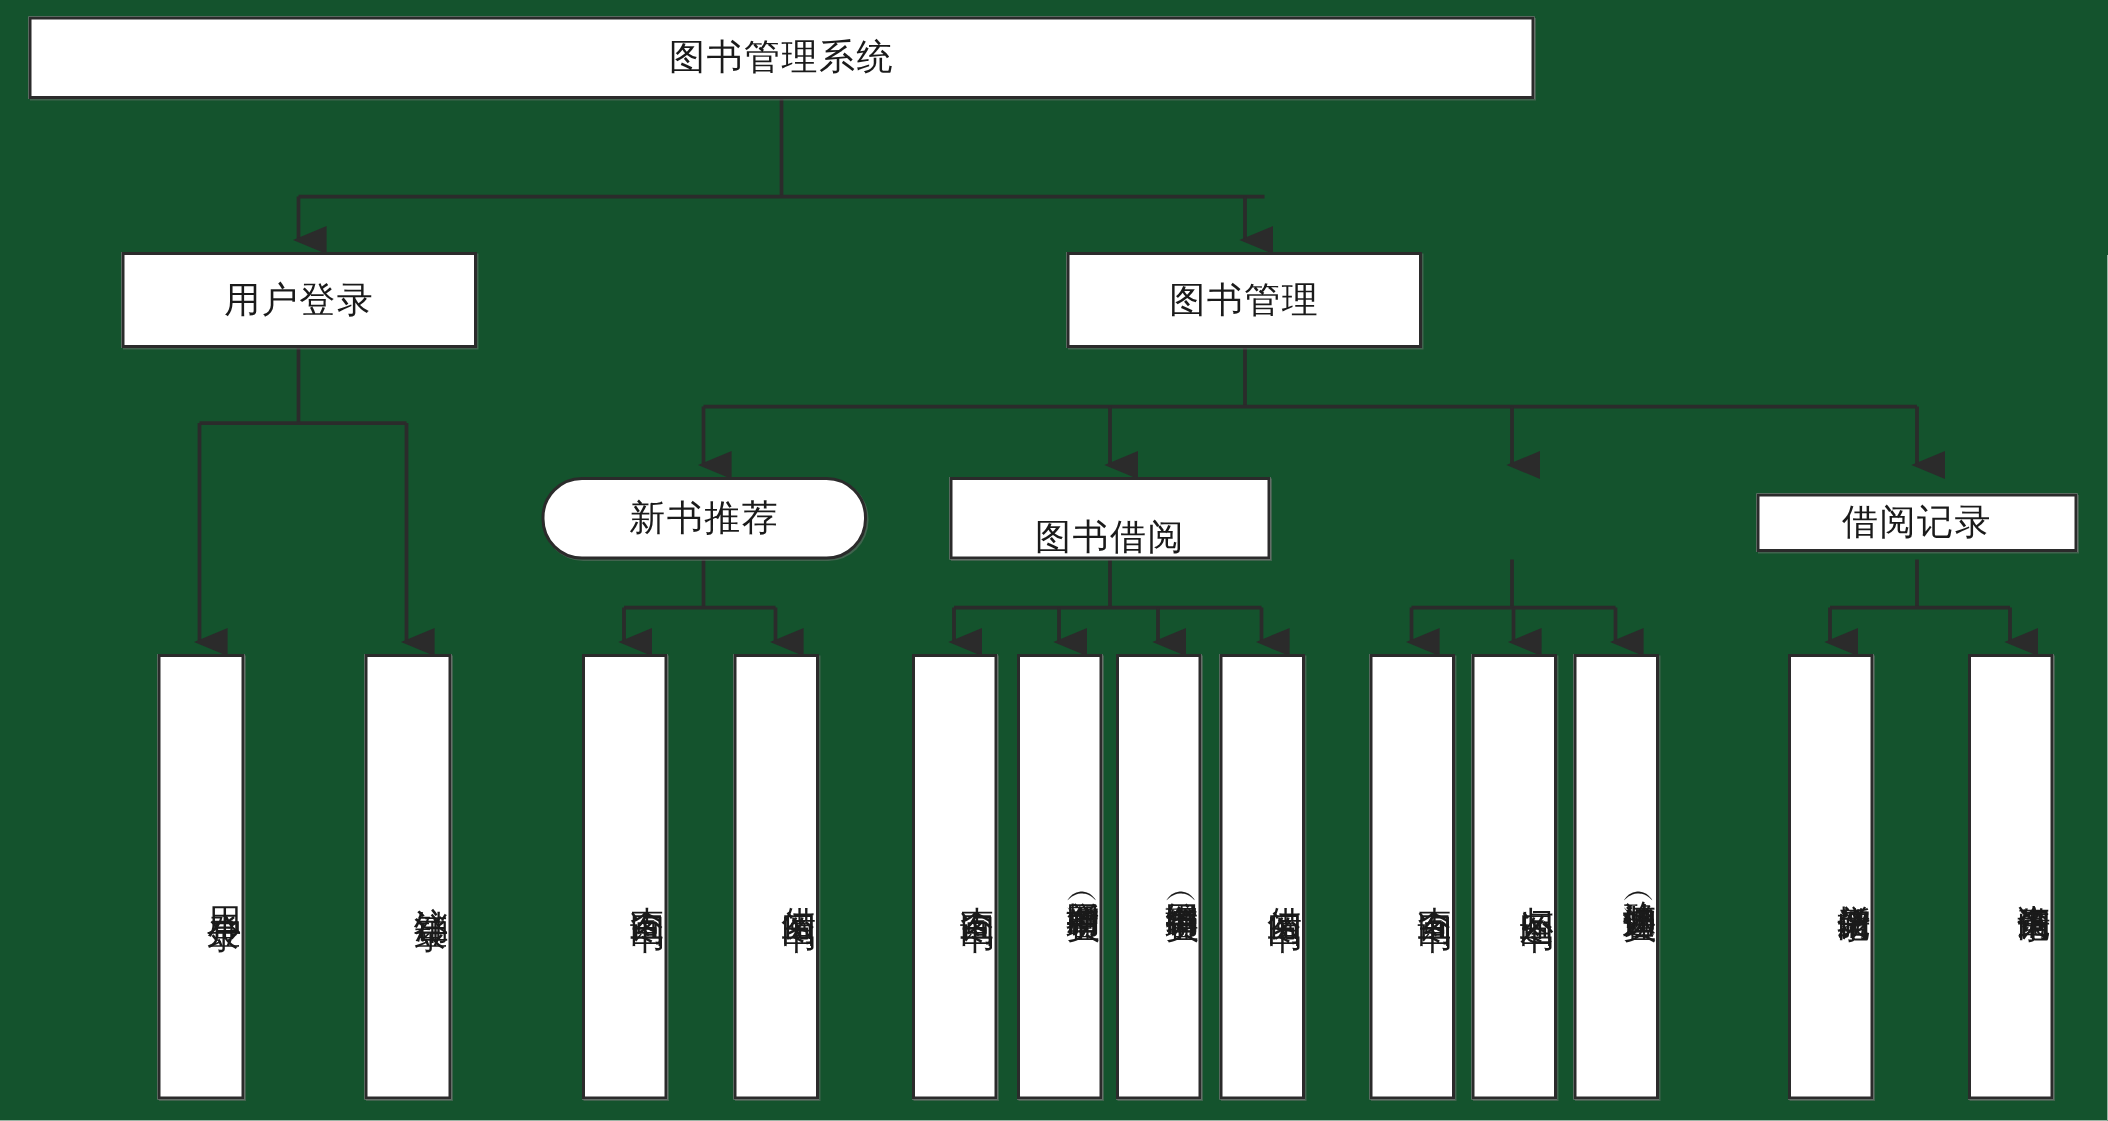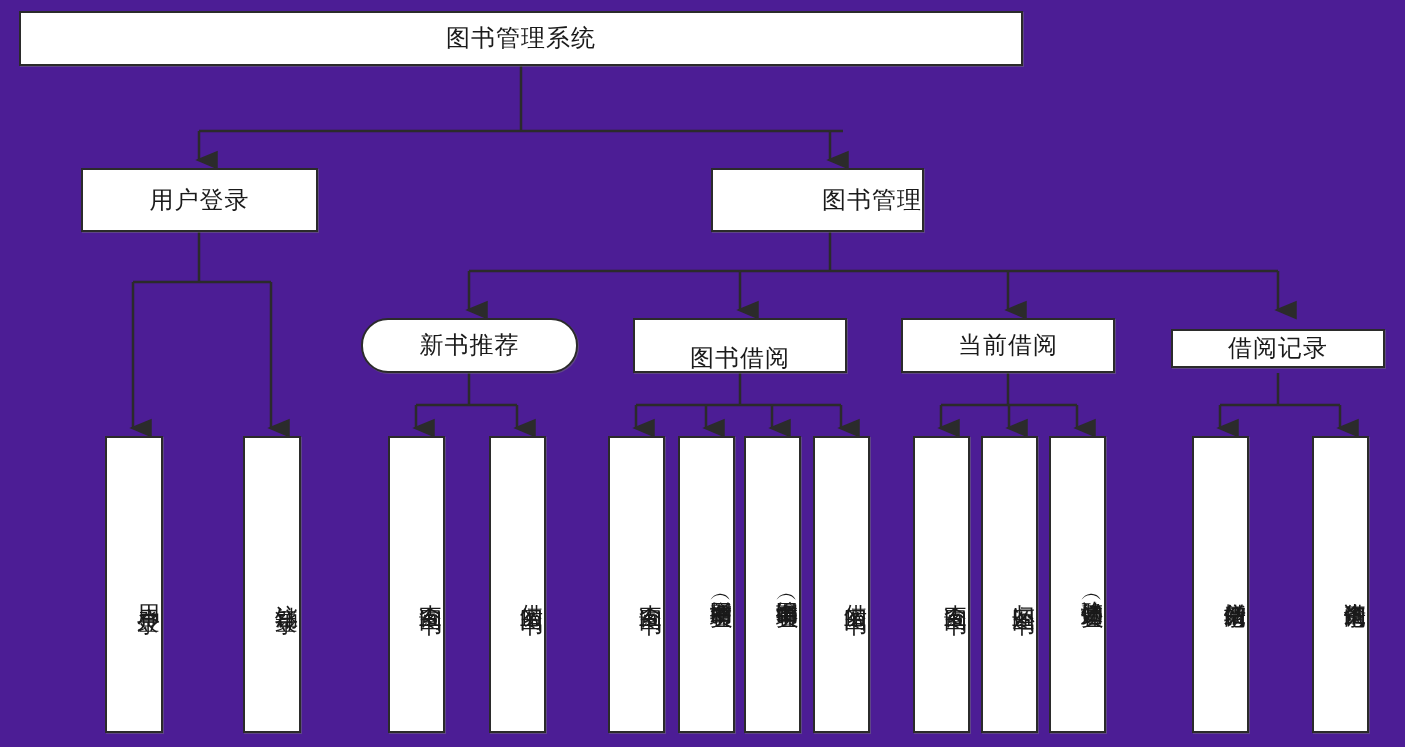--- a/index.html
+++ b/index.html
@@ -8,21 +8,21 @@
     padding: 0;
     background: #ffffff;
   }
   body {
     font-family: "DejaVu Sans", "Liberation Sans", sans-serif;
   }
   #canvas {
     position: relative;
     width: 1405px;
     height: 747px;
-    background: #4c1d95;
+    background: #14532d;
     overflow: hidden;
   }
   svg.edges {
     position: absolute;
     left: 0;
     top: 0;
     width: 1405px;
     height: 747px;
     pointer-events: none;
   }
@@ -123,32 +123,29 @@
     </g>
   </svg>
 
   <div class="node node-h" style="left:19px; top:11px; width:1004px; height:55px;">
     <span>图书管理系统</span>
   </div>
 
   <div class="node node-h" style="left:81px; top:168px; width:237px; height:64px;">
     <span>用户登录</span>
   </div>
-  <div class="node node-h" style="left:711px; top:168px; width:213px; height:64px;justify-content:flex-end;">
+  <div class="node node-h" style="left:711px; top:168px; width:237px; height:64px;">
     <span>图书管理</span>
   </div>
 
   <div class="node node-h" style="left:361px; top:318px; width:217px; height:55px;border-radius:27px;">
     <span>新书推荐</span>
   </div>
   <div class="node node-h" style="left:633px; top:318px; width:214px; height:55px;align-items:flex-end;">
     <span>图书借阅</span>
-  </div>
-  <div class="node node-h" style="left:901px; top:318px; width:214px; height:55px;">
-    <span>当前借阅</span>
   </div>
   <div class="node node-h" style="left:1171px; top:329px; width:214px; height:39px;">
     <span>借阅记录</span>
   </div>
 
   <div class="node node-v" style="left:105px; top:436px; width:58px; height:297px;">
     <span>用户登录</span>
   </div>
   <div class="node node-v" style="left:243px; top:436px; width:58px; height:297px;">
     <span>注销登录</span>

